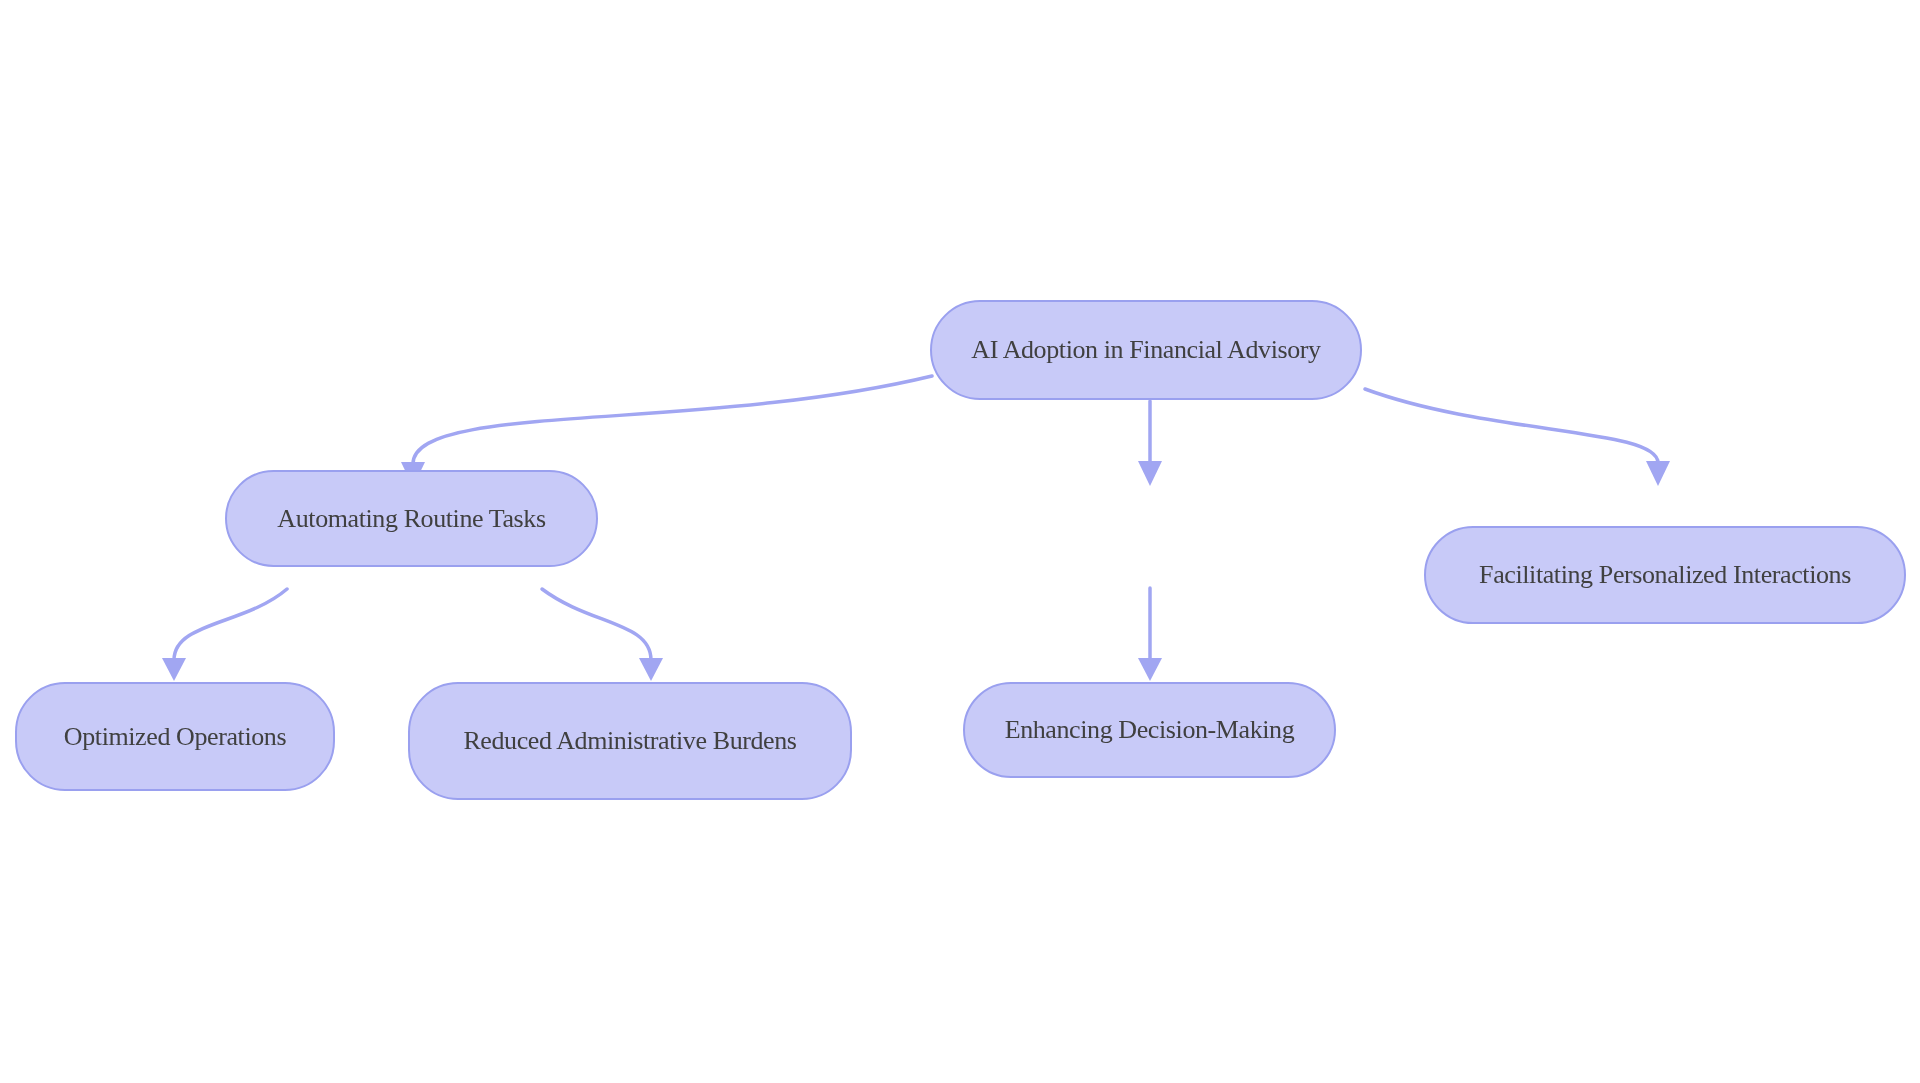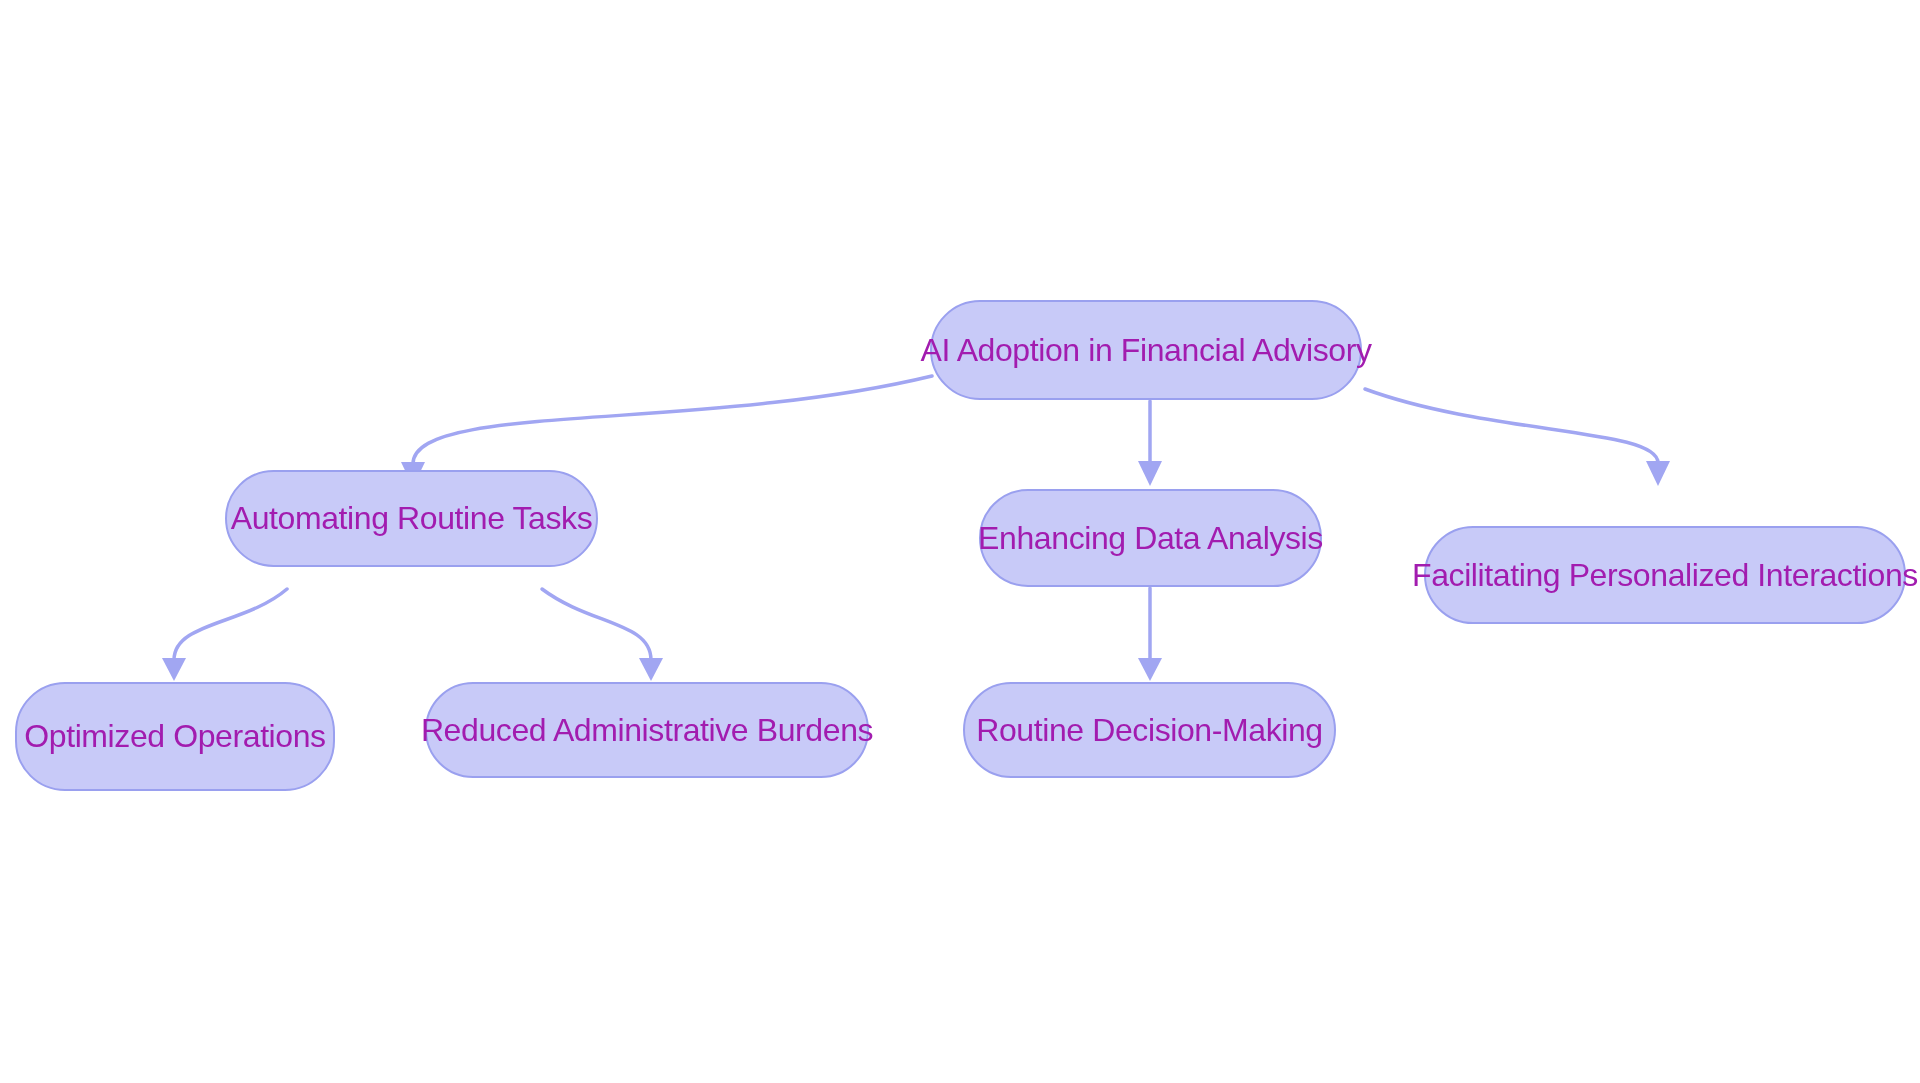--- a/index.html
+++ b/index.html
@@ -25,33 +25,34 @@
   }
   .node {
     position: absolute;
     box-sizing: border-box;
     background: #c8caf8;
     border: 2px solid #9aa0ef;
     border-radius: 50px;
     display: flex;
     align-items: center;
     justify-content: center;
-    color: #a21caf;
-    font-size: 32px;
+    color: #404040;
+    font-size: 26px;
     letter-spacing: -0.4px;
     white-space: nowrap;
     text-align: center;
+    font-family: Liberation Serif, serif;
   }
   
   .n-root         { left: 930px;  top: 300px; width: 432px; height: 100px; }
   .n-automating   { left: 225px;  top: 470px; width: 373px; height: 97px;  }
   .n-enhancing    { left: 979px;  top: 489px; width: 343px; height: 98px;  }
   .n-facilitating { left: 1424px; top: 490px; width: 482px; height: 98px; margin-top: 36px;  }
   .n-optimized    { left: 15px;   top: 682px; width: 320px; height: 109px;  }
-  .n-reduced      { left: 425px;  top: 682px; width: 444px; height: 96px;  }
+  .n-reduced      { left: 408px;  top: 682px; width: 444px; height: 118px;  }
   .n-improved     { left: 963px;  top: 682px; width: 373px; height: 96px;  }
 </style>
 </head>
 <body>
 
 <div class="canvas">
 
   <svg class="edges" viewBox="0 0 1920 1083" xmlns="http://www.w3.org/2000/svg">
     <g stroke="#a1a6f2" stroke-width="3.5" fill="none" stroke-linecap="round">
       <path d="M 932 376 C 700 432, 413 402, 413 464"></path>
@@ -72,33 +73,30 @@
   </svg>
 
   <div class="node n-root">
     <span>AI Adoption in Financial Advisory</span>
   </div>
 
   <div class="node n-automating">
     <span>Automating Routine Tasks</span>
   </div>
 
-  <div class="node n-enhancing">
-    <span>Enhancing Data Analysis</span>
-  </div>
 
   <div class="node n-facilitating">
     <span>Facilitating Personalized Interactions</span>
   </div>
 
   <div class="node n-optimized">
     <span>Optimized Operations</span>
   </div>
 
   <div class="node n-reduced">
     <span>Reduced Administrative Burdens</span>
   </div>
 
   <div class="node n-improved">
-    <span>Routine Decision-Making</span>
+    <span>Enhancing Decision-Making</span>
   </div>
 
 </div>
 
 </body></html>

